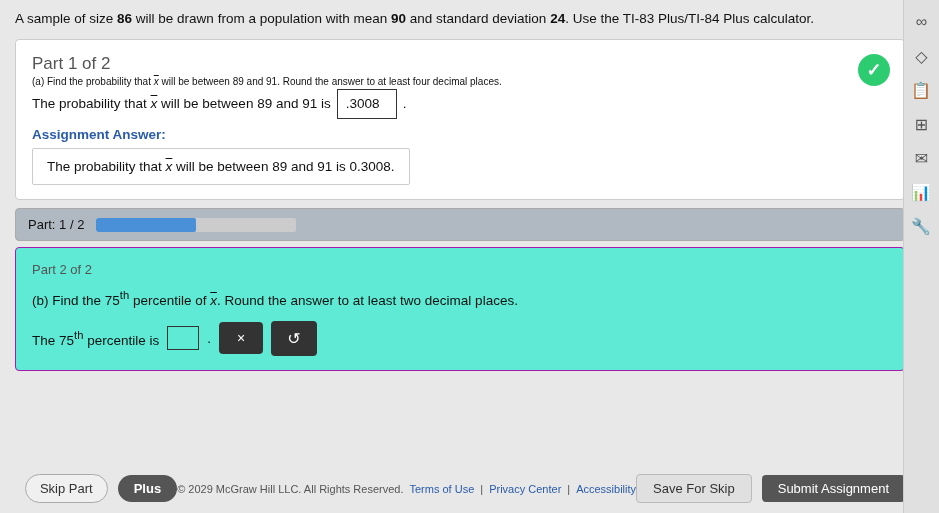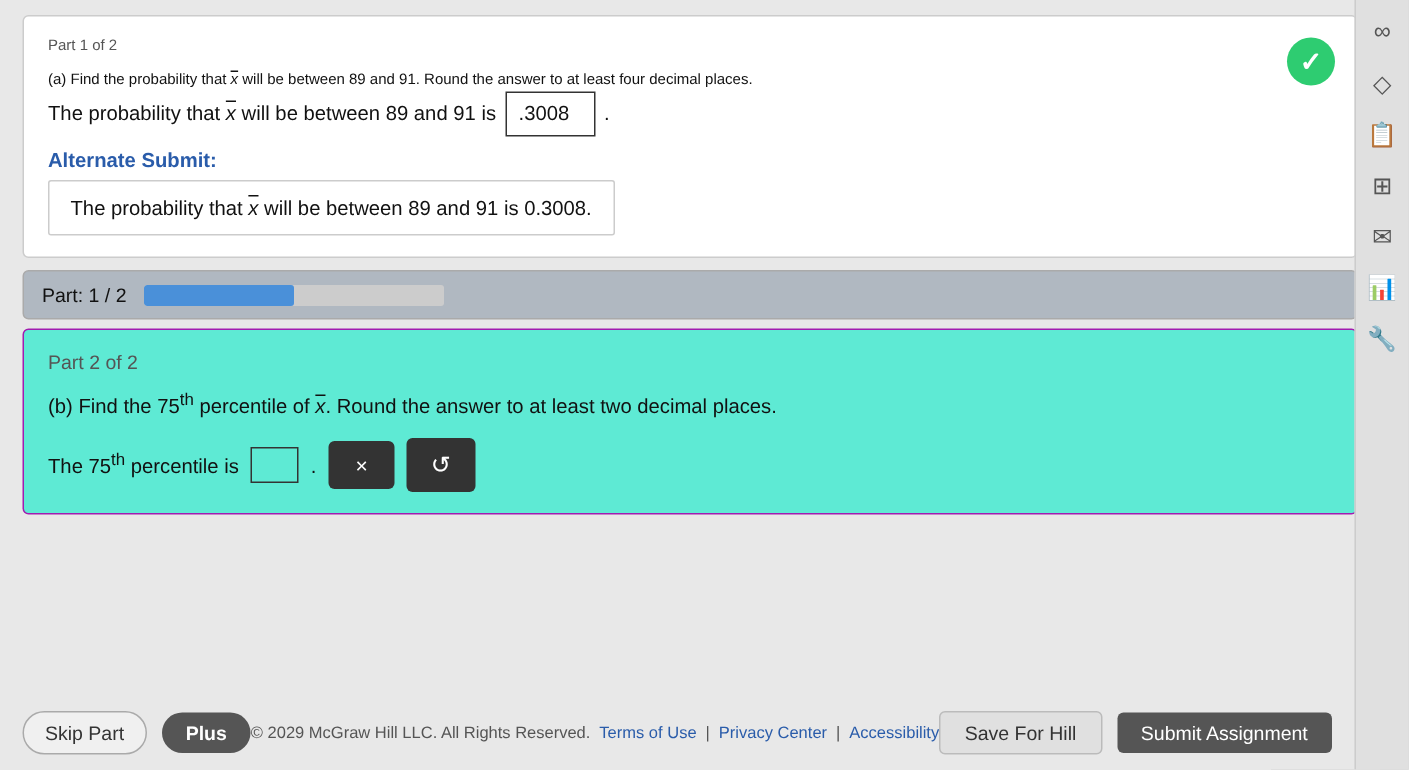--- a/index.html
+++ b/index.html
@@ -31,23 +31,22 @@
     .card {
       background: #fff;
       border: 1px solid #ccc;
       border-radius: 4px;
       padding: 14px 16px;
       margin-bottom: 8px;
       position: relative;
     }
 
     .part-header {
-      font-size: 10px;
+      font-size: 17px;
       color: #555;
-      margin-bottom: 10px;
     }
 
     .question-text {
       font-size: 10px;
       color: #111;
       margin-bottom: 0;
       line-height: 1.5;
     }
 
     .answer-line {
@@ -201,23 +200,23 @@
       padding: 8px 16px;
       border-radius: 4px;
       font-size: 16px;
       cursor: pointer;
     }
 
     .footer-row {
       position: absolute;
       bottom: 10px;
       left: 0;
-      right: 16px;
-      display: flex;
-      justify-content: flex-start;
+      right: 0;
+      display: flex;
+      justify-content: flex-end;
       align-items: center;
       padding: 0 15px;
     }
 
     .footer-left {
       display: flex;
       gap: 10px;
       align-items: center;
     }
 
@@ -304,40 +303,43 @@
     .overline-x {
       text-decoration: overline;
       font-style: italic;
     }
   </style>
 </head>
 <body>
 
 <div class="main-container">
 
+  <div class="problem-statement">
+    A sample of size <span><strong>86</strong></span> will be drawn from a population with mean <span><strong>90</strong></span> and standard deviation <span><strong>24</strong></span>. Use the TI-83 Plus/TI-84 Plus calculator.
+  </div>
 
   <div class="card">
     <div class="check-icon">
       <span>✓</span>
     </div>
 
     <div class="part-header">Part 1 of 2</div>
 
     <div class="question-text">
       (a) Find the probability that <span class="overline-x">x</span> will be between 89 and 91. Round the answer to at least four decimal places.
     </div>
 
     <div class="answer-line">
       <span>The probability that <span class="overline-x">x</span> will be between 89 and 91 is</span>
       <span class="answer-box">.3008</span>
       <span>.</span>
     </div>
 
     <div class="alternate-answer-section">
-      <div class="alternate-label">Alternate Submit:</div>
+      <div class="alternate-label">Assignment Answer:</div>
       <div class="alternate-box">
         The probability that <span class="overline-x">x</span> will be between 89 and 91 is 0.3008.
       </div>
     </div>
   </div>
 
   <div class="progress-section">
     <div class="progress-label">Part: 1 / 2</div>
     <div class="progress-bar-container">
       <div class="progress-bar-fill" style="width: 50%;"></div>
@@ -376,21 +378,21 @@
     <div style="font-size:11px; color:#555; display:flex; gap:6px; align-items:center;">
       <span>© 2029 McGraw Hill LLC. All Rights Reserved.</span>
       <a href="#" class="copyright-links">Terms of Use</a>
       <span>|</span>
       <a href="#" class="copyright-links">Privacy Center</a>
       <span>|</span>
       <a href="#" class="copyright-links">Accessibility</a>
     </div>
 
     <div class="footer-right">
-      <button class="btn-save-later">Save For Hill</button>
+      <button class="btn-save-later">Save For Skip</button>
       <button class="btn-submit">Submit Assignment</button>
     </div>
   </div>
 
 </div>
 
 <div class="sidebar">
   <div class="sidebar-icon">∞</div>
   <div class="sidebar-icon">◇</div>
   <div class="sidebar-icon">📋</div>

